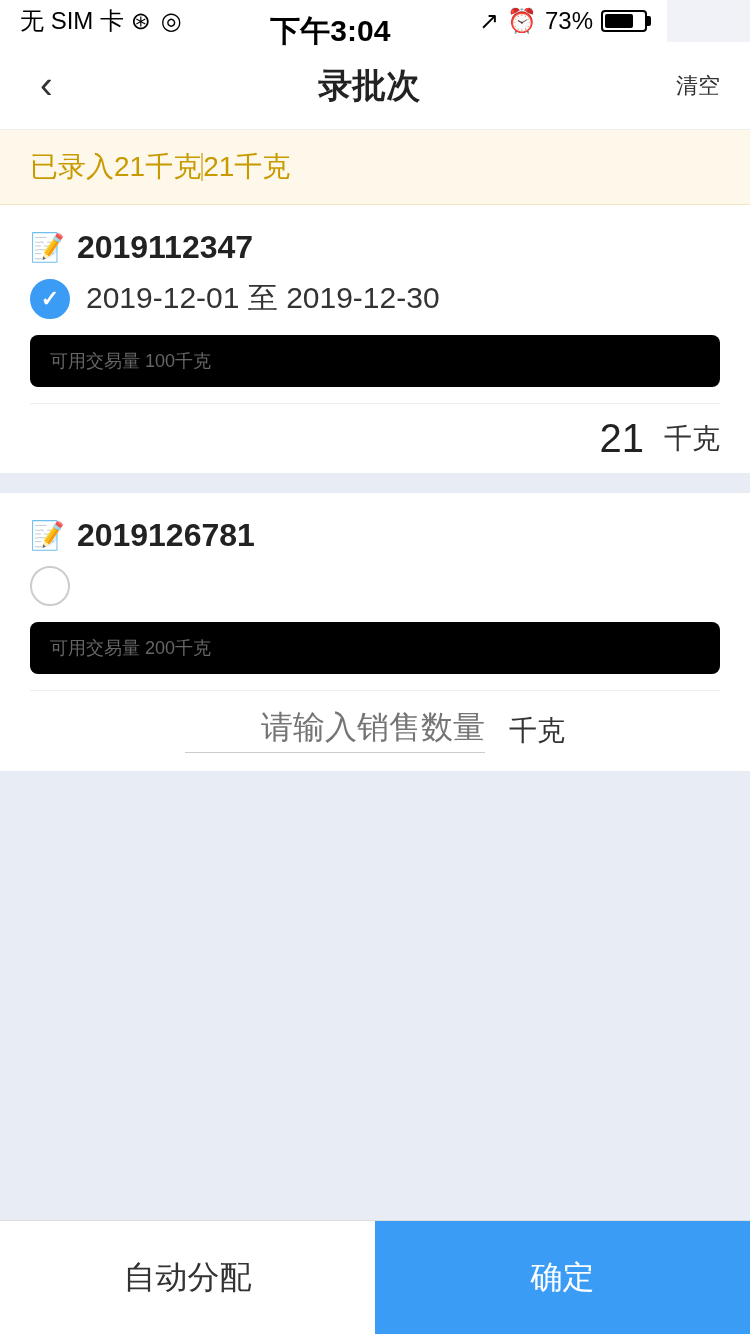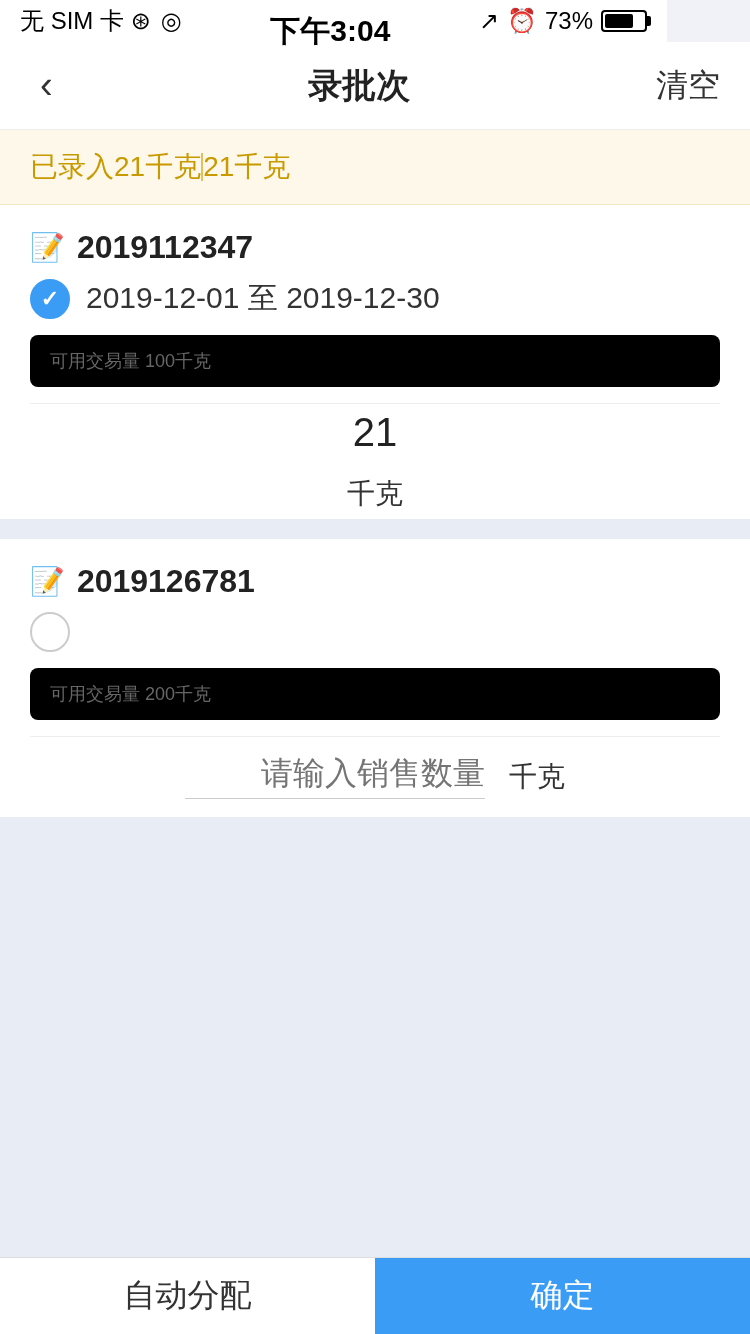--- a/index.html
+++ b/index.html
@@ -54,21 +54,21 @@
       color: #333;
       cursor: pointer;
       padding: 10px;
     }
     .nav-title {
       font-size: 34px;
       font-weight: 600;
       color: #222;
     }
     .nav-clear {
-      font-size: 32px;
+      font-size: 22px;
       color: #333;
       cursor: pointer;
     }
 
     
     .info-banner {
       background: #fdf8ea;
       padding: 18px 30px;
       display: flex;
       align-items: center;
@@ -140,24 +140,23 @@
       border-radius: 8px;
       padding: 14px 20px;
       font-size: 18px;
       color: #666;
       margin: 0 0 16px 0;
     }
     .batch-amount-row {
       display: flex;
       justify-content: flex-end;
       align-items: center;
-      padding: 6px 0;
+      padding: 12px 0;
       gap: 20px;
       border-top: 1px solid #eee;
-      flex-direction: column;
     }
     .batch-amount-value {
       font-size: 40px;
       font-weight: 500;
       color: #222;
     }
     .batch-amount-unit {
       font-size: 28px;
       color: #333;
     }
@@ -191,21 +190,21 @@
       height: 20px;
       background: #e8ecf5;
     }
 
     
     .bottom-bar {
       position: fixed;
       bottom: 0;
       left: 0;
       width: 750px;
-      height: 77px;
+      height: 114px;
       display: flex;
       background: #fff;
       border-top: 1px solid #ddd;
     }
     .btn-auto {
       flex: 1;
       display: flex;
       align-items: center;
       justify-content: center;
       font-size: 32px;

